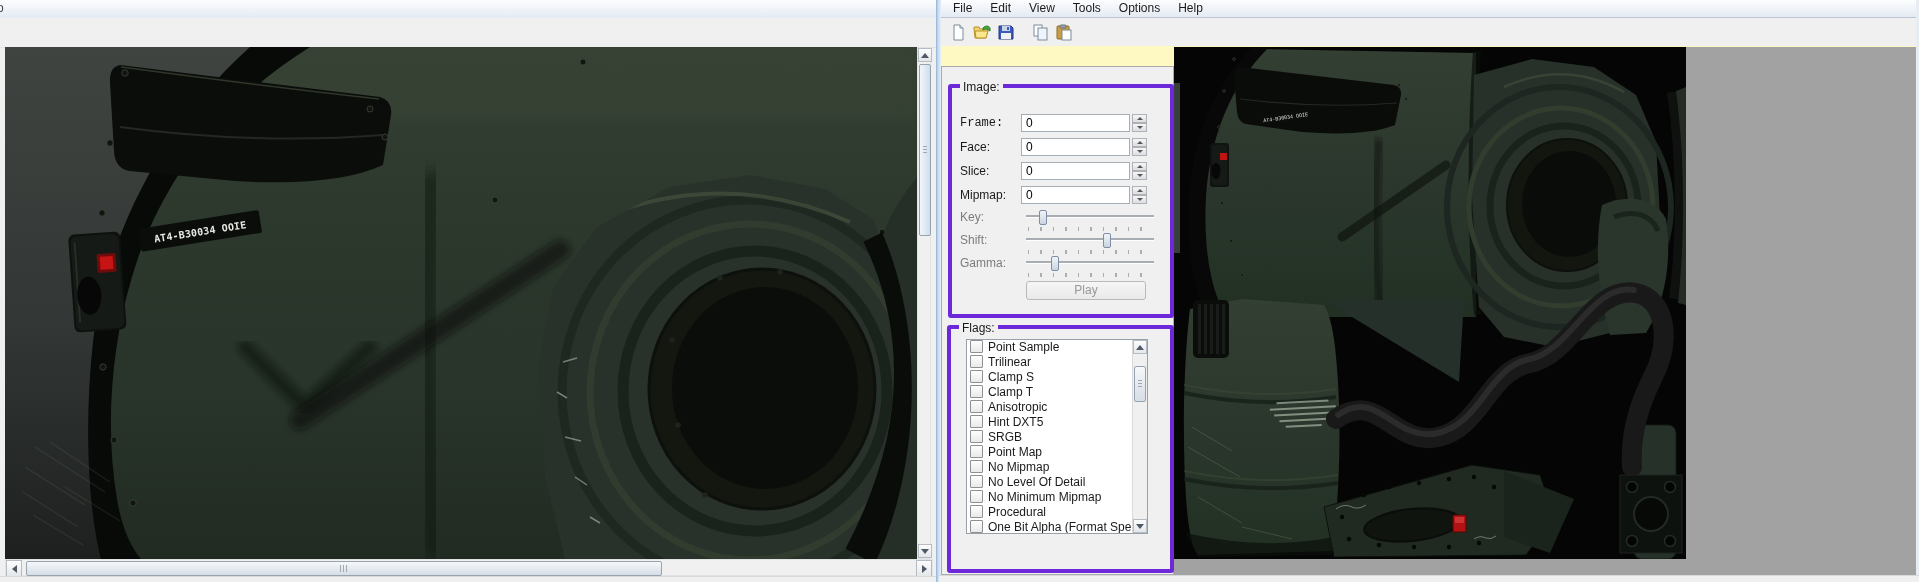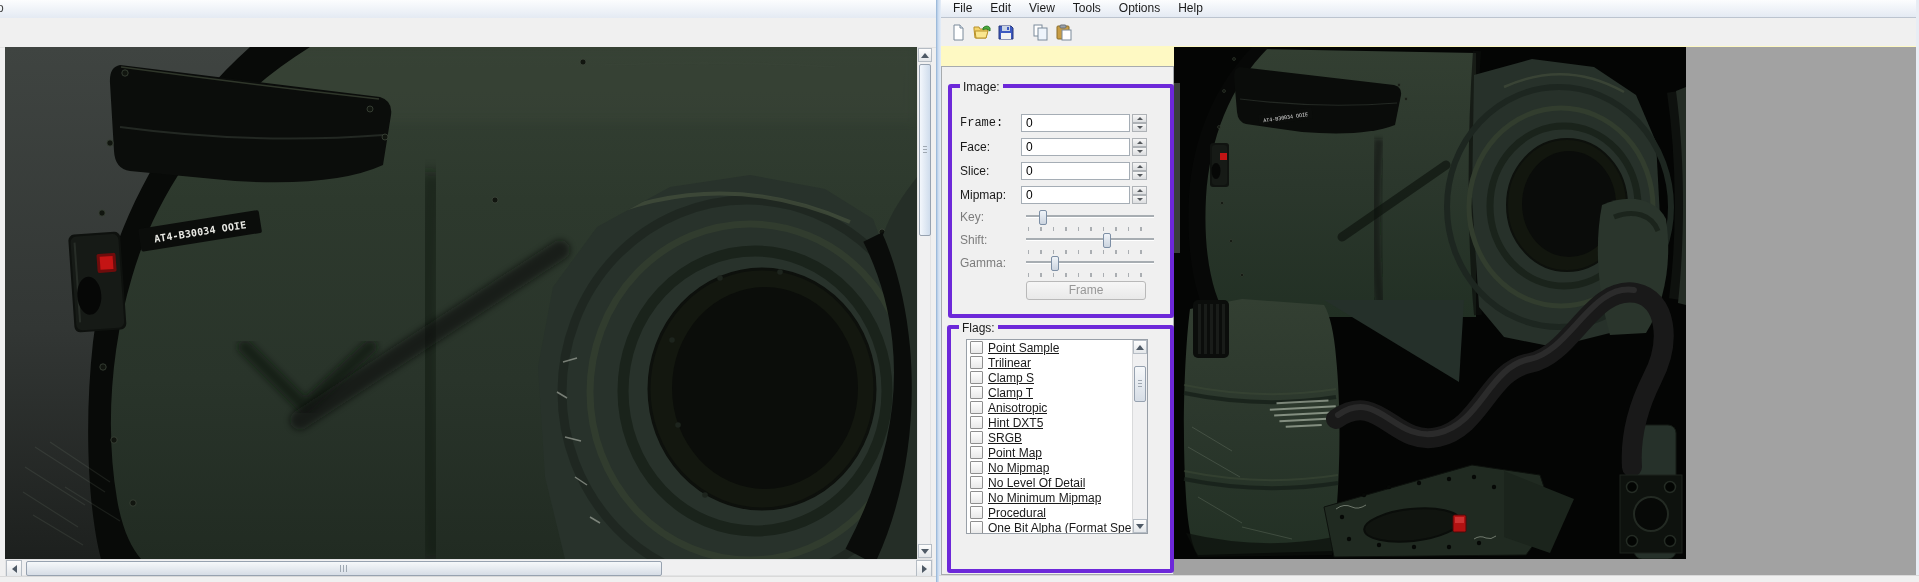--- a/index.html
+++ b/index.html
@@ -51,21 +51,21 @@
   .sthumb{position:absolute;top:0;width:8px;height:15px;background:linear-gradient(#f0f4f9,#cbd4df);
           border:1px solid #7d8fa5;border-radius:2px;box-sizing:border-box;}
   .sticks{position:absolute;left:2px;right:2px;top:17px;height:4px;
           background:repeating-linear-gradient(90deg,#aaaeb2 0 1px,transparent 1px 12.5px);}
   .dim{color:#7c7c7c;}
   .btn-disabled{position:absolute;background:linear-gradient(#f6f6f6,#e9e9e9);border:1px solid #b9b9b9;border-radius:3px;
                 color:#979797;text-align:center;box-sizing:border-box;}
   
   .listbox{position:absolute;background:#fff;border:1px solid #99a0a8;box-sizing:border-box;overflow:hidden;}
   .flag-items{position:absolute;left:0;top:0;right:15px;bottom:0;}
-  .flag-row{display:flex;align-items:center;height:15px;padding-left:3px;text-decoration:underline;}
+  .flag-row{display:flex;height:15px;padding-left:3px;}
   .cb{width:11px;height:11px;border:1px solid #8f8f8f;background:linear-gradient(#fefefe,#e9e9e9);border-radius:1px;
       margin-right:5px;flex:none;}
   .flag-label{white-space:nowrap;overflow:hidden;}
   .lb-sb{position:absolute;top:0;right:0;bottom:0;width:15px;background:#f0f0f1;border-left:1px solid #d9dadb;box-sizing:border-box;}
   .imgview{background:#a2a2a2;overflow:hidden;}
   .bstrip{background:#f0f0f0;border-top:1px solid #d9d9d9;}
   svg text{font-family:"DejaVu Sans Mono",monospace;}
 </style>
 </head>
 <body>
@@ -327,21 +327,21 @@
         <div class="sticks"></div>
       </div>
 
       <span class="row-label dim" style="top:166px;">Gamma:</span>
       <div class="slider" style="left:74px;top:168px;width:128px;">
         <div class="strack"></div>
         <div class="sthumb" style="left: calc(23% - 4px);"></div>
         <div class="sticks"></div>
       </div>
 
-      <div class="btn-disabled" style="left:74px;top:193px;width:120px;height:19px;line-height:17px;">Frame</div>
+      <div class="btn-disabled" style="left:74px;top:193px;width:120px;height:19px;line-height:17px;">Play</div>
     </div>
 
     <div class="gb" style="left:11px;top:325px;width:219px;height:240px;">
       <span class="gb-legend">Flags:</span>
       <div class="listbox" style="left:15px;top:10px;width:182px;height:195px;">
         <div class="flag-items">
             <div class="flag-row">
               <span class="cb"></span>
               <span class="flag-label">Point Sample</span>
             </div>

